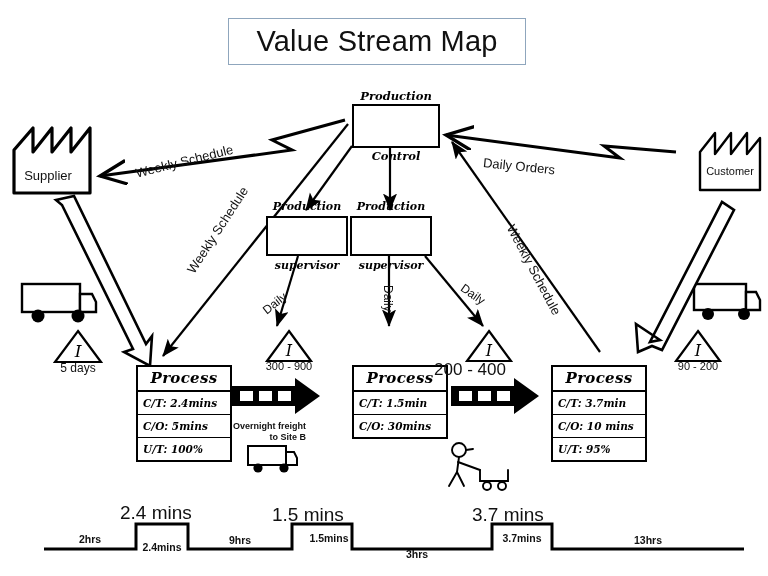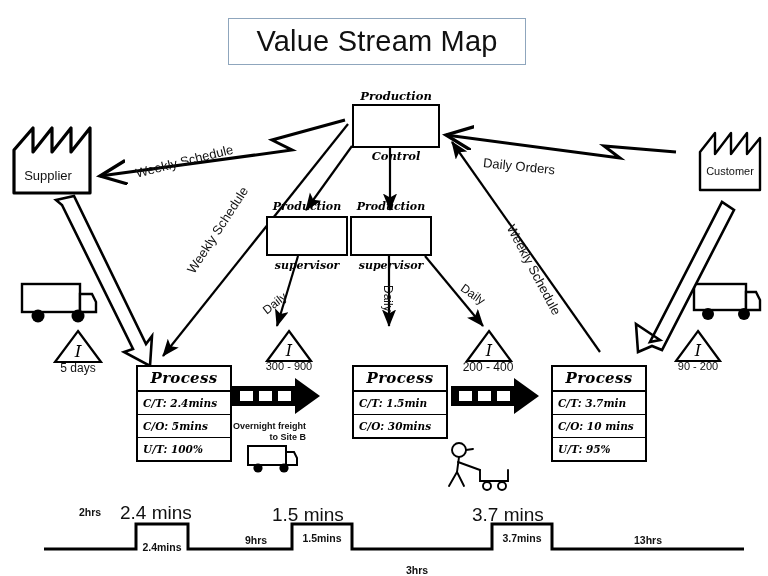--- a/index.html
+++ b/index.html
@@ -105,21 +105,21 @@
   
   .inv-label {
     font-family: "Liberation Sans", sans-serif;
     font-size: 12px;
     color: #111;
     text-align: center;
     white-space: nowrap;
   }
   #inv-label-0 { left: 40px; top: 361px; width: 76px; }
   #inv-label-1 { left: 249px; top: 360px; width: 80px; font-size: 11px; }
-  #inv-label-2 { left: 448px; top: 360px; width: 80px; font-size: 12px; }
+  #inv-label-2 { left: 430px; top: 360px; width: 80px; font-size: 17px; }
   #inv-label-3 { left: 658px; top: 360px; width: 80px; font-size: 11px; }
 
   
   .flow-label {
     font-family: "Liberation Sans", sans-serif;
     font-size: 13px;
     color: #111;
     white-space: nowrap;
     transform-origin: left top;
   }
@@ -348,26 +348,26 @@
   <div class="abs flow-label" id="lbl-weekly-1">Weekly Schedule</div>
   <div class="abs flow-label" id="lbl-weekly-2">Weekly Schedule</div>
   <div class="abs flow-label" id="lbl-daily-orders">Daily Orders</div>
   <div class="abs flow-label" id="lbl-weekly-3">Weekly Schedule</div>
   <div class="abs flow-label" id="lbl-daily-1">Daily</div>
   <div class="abs flow-label" id="lbl-daily-2">Daily</div>
   <div class="abs flow-label" id="lbl-daily-3">Daily</div>
 
   <div class="abs" id="freight-label">Overnight freight to Site B</div>
 
-  <div class="tl-small" style="left:44px;  top:506px; width:92px;">2hrs</div>
-  <div class="tl-small" style="left:204px; top:534px; width:104px;">9hrs</div>
-  <div class="tl-small" style="left:352px; top:564px; width:130px;">3hrs</div>
+  <div class="tl-small" style="left:44px;  top:533px; width:92px;">2hrs</div>
+  <div class="tl-small" style="left:188px; top:534px; width:104px;">9hrs</div>
+  <div class="tl-small" style="left:352px; top:548px; width:130px;">3hrs</div>
   <div class="tl-small" style="left:552px; top:534px; width:192px;">13hrs</div>
 
   <div class="tl-small" style="left:136px; top:541px; width:52px;">2.4mins</div>
-  <div class="tl-small" style="left:292px; top:532px; width:60px;">1.5mins</div>
+  <div class="tl-small" style="left:292px; top:532px; width:60px;padding-left:7px;">1.5mins</div>
   <div class="tl-small" style="left:492px; top:532px; width:60px;">3.7mins</div>
 
   <div class="tl-big" style="left:120px; top:503px; width:84px;">2.4 mins</div>
   <div class="tl-big" style="left:272px; top:505px; width:100px;">1.5 mins</div>
   <div class="tl-big" style="left:472px; top:505px; width:100px;">3.7 mins</div>
 
 </div>
 
 </body></html>

